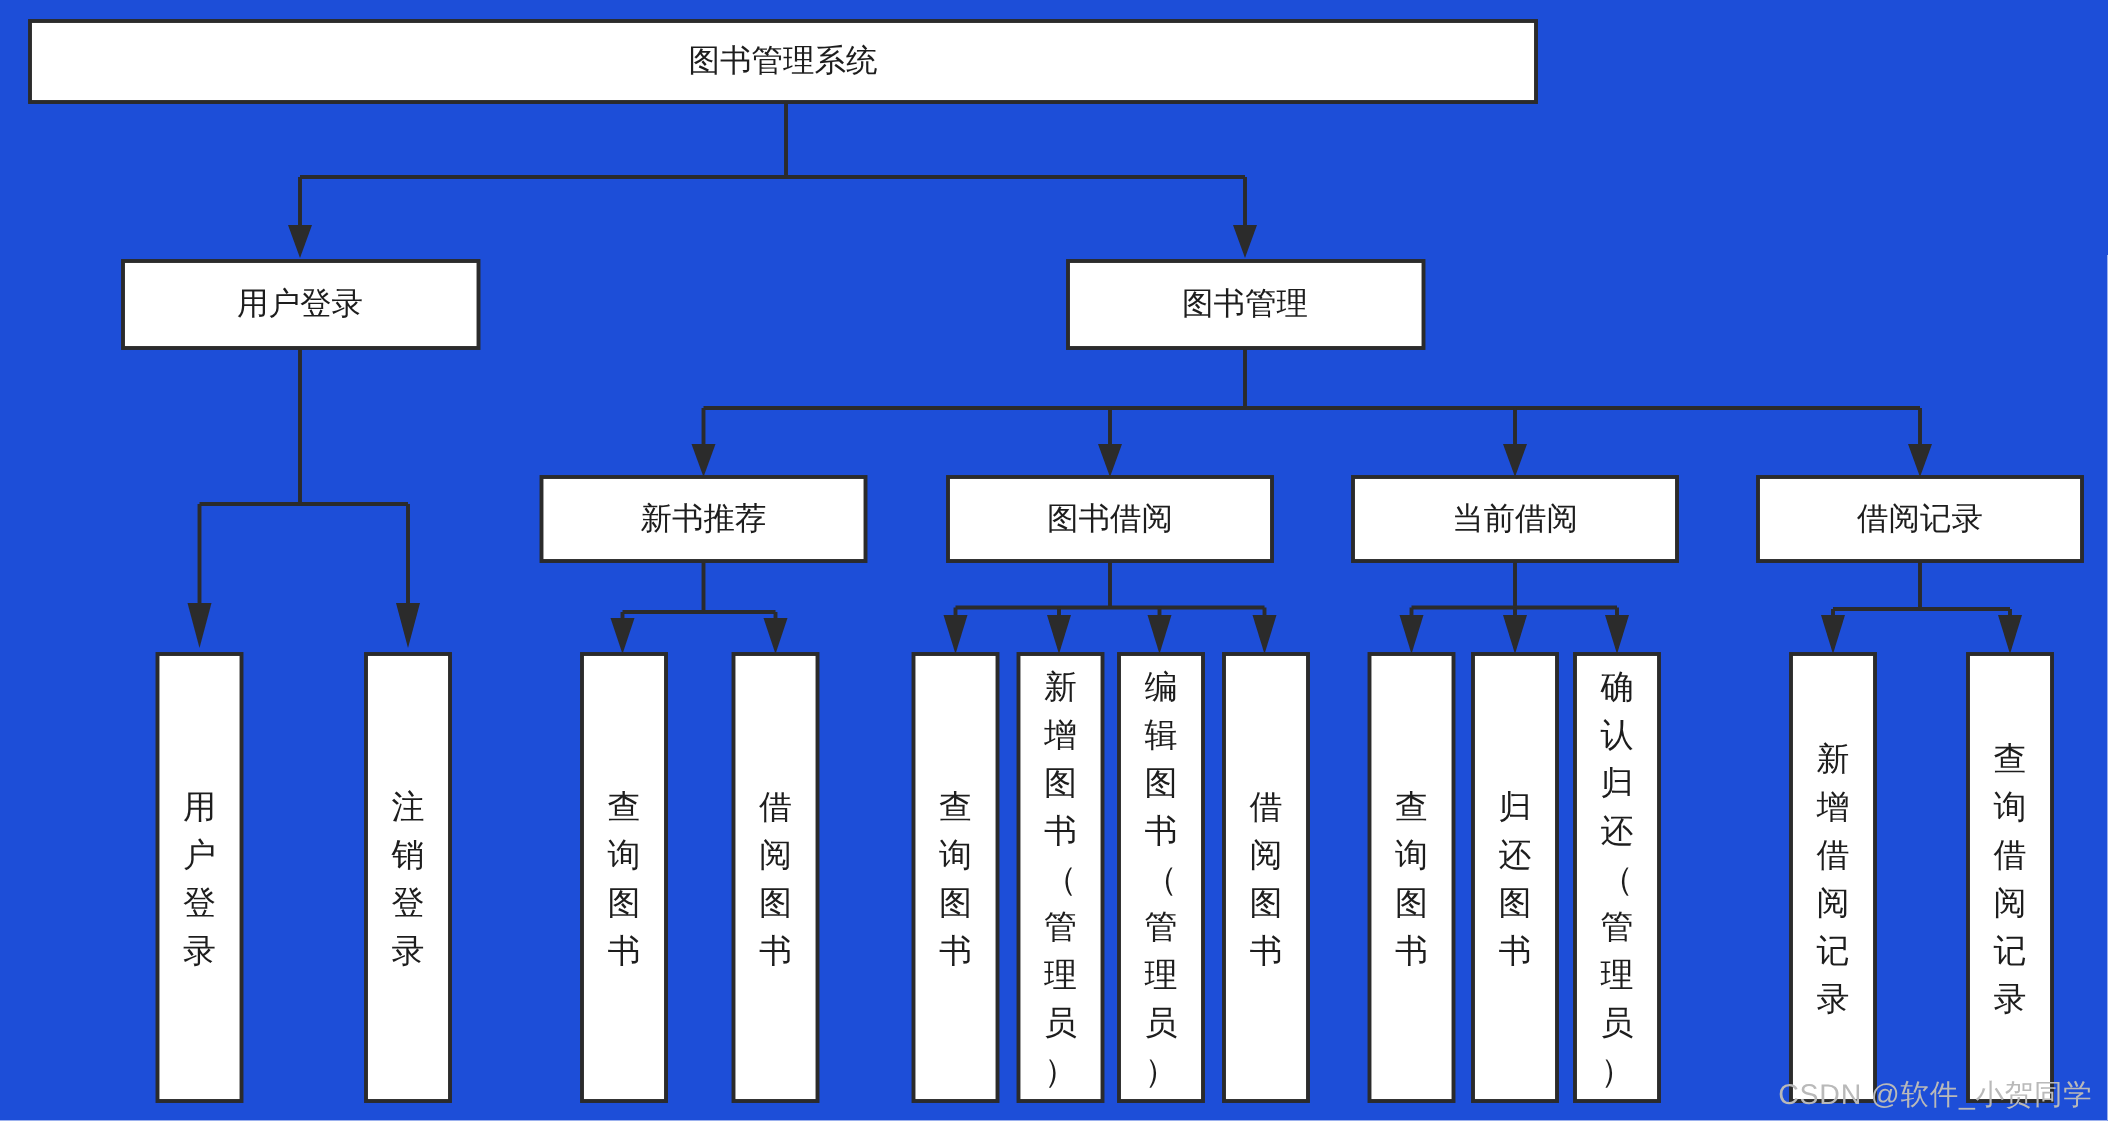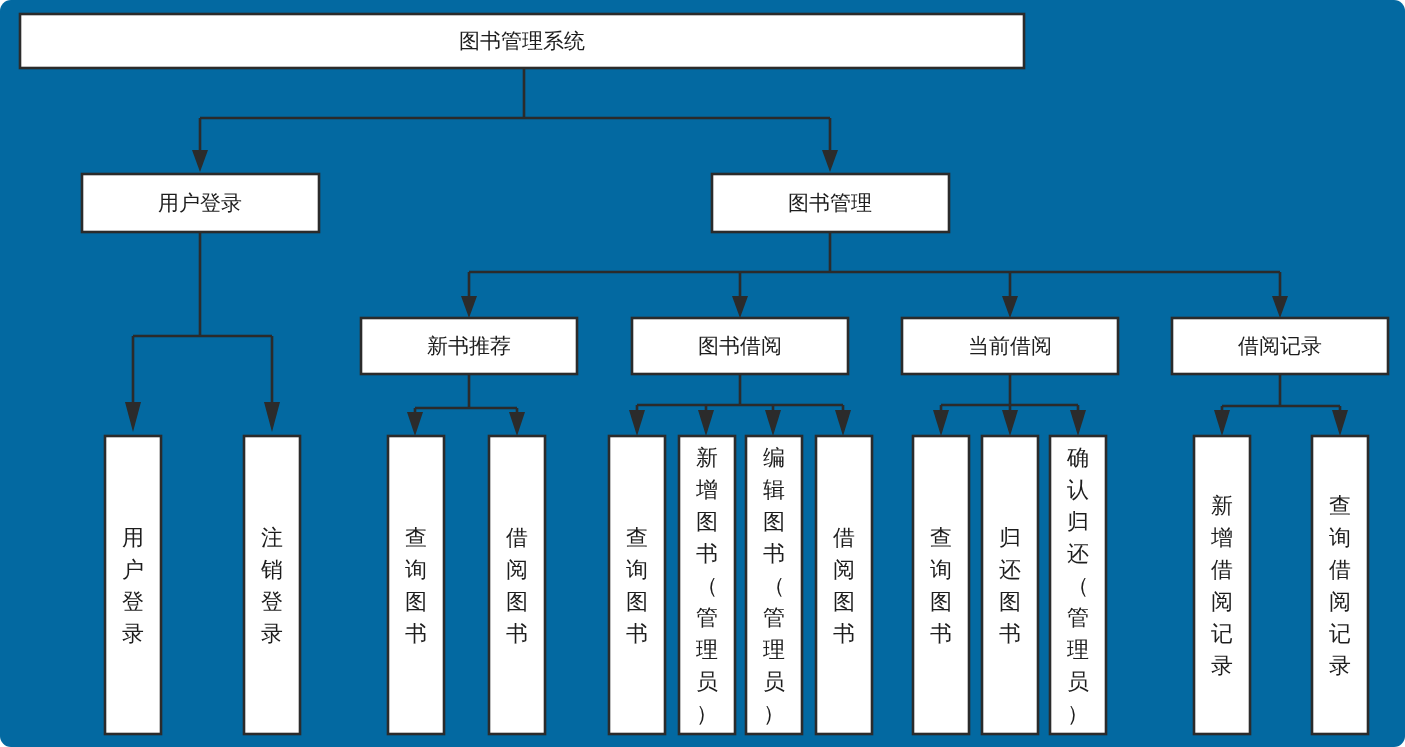--- a/index.html
+++ b/index.html
@@ -7,23 +7,22 @@
     padding: 0;
     background: #ffffff;
   }
   body {
     font-family: "Liberation Sans", "DejaVu Sans", sans-serif;
   }
   #canvas {
     position: relative;
     width: 1405px;
     height: 747px;
-    background: #0369a1;
+    background: #1d4ed8;
     overflow: hidden;
-    border-radius: 11px;
   }
   svg#diagram {
     position: absolute;
     left: 0;
     top: 0;
     width: 1405px;
     height: 747px;
     display: block;
   }
   .node-box {
@@ -242,14 +241,15 @@
       <text class="node-label-v" x="1222"><tspan x="1222" y="513">新</tspan><tspan x="1222" y="545">增</tspan><tspan x="1222" y="577">借</tspan><tspan x="1222" y="609">阅</tspan><tspan x="1222" y="641">记</tspan><tspan x="1222" y="673">录</tspan></text>
     </g>
 
     <g>
       <rect class="node-box" x="1312" y="436" width="56" height="298"></rect>
       <text class="node-label-v" x="1340"><tspan x="1340" y="513">查</tspan><tspan x="1340" y="545">询</tspan><tspan x="1340" y="577">借</tspan><tspan x="1340" y="609">阅</tspan><tspan x="1340" y="641">记</tspan><tspan x="1340" y="673">录</tspan></text>
     </g>
 
   </svg>
 
+  <div class="watermark">CSDN @软件_小贺同学</div>
 
 </div>
 
 </body></html>

